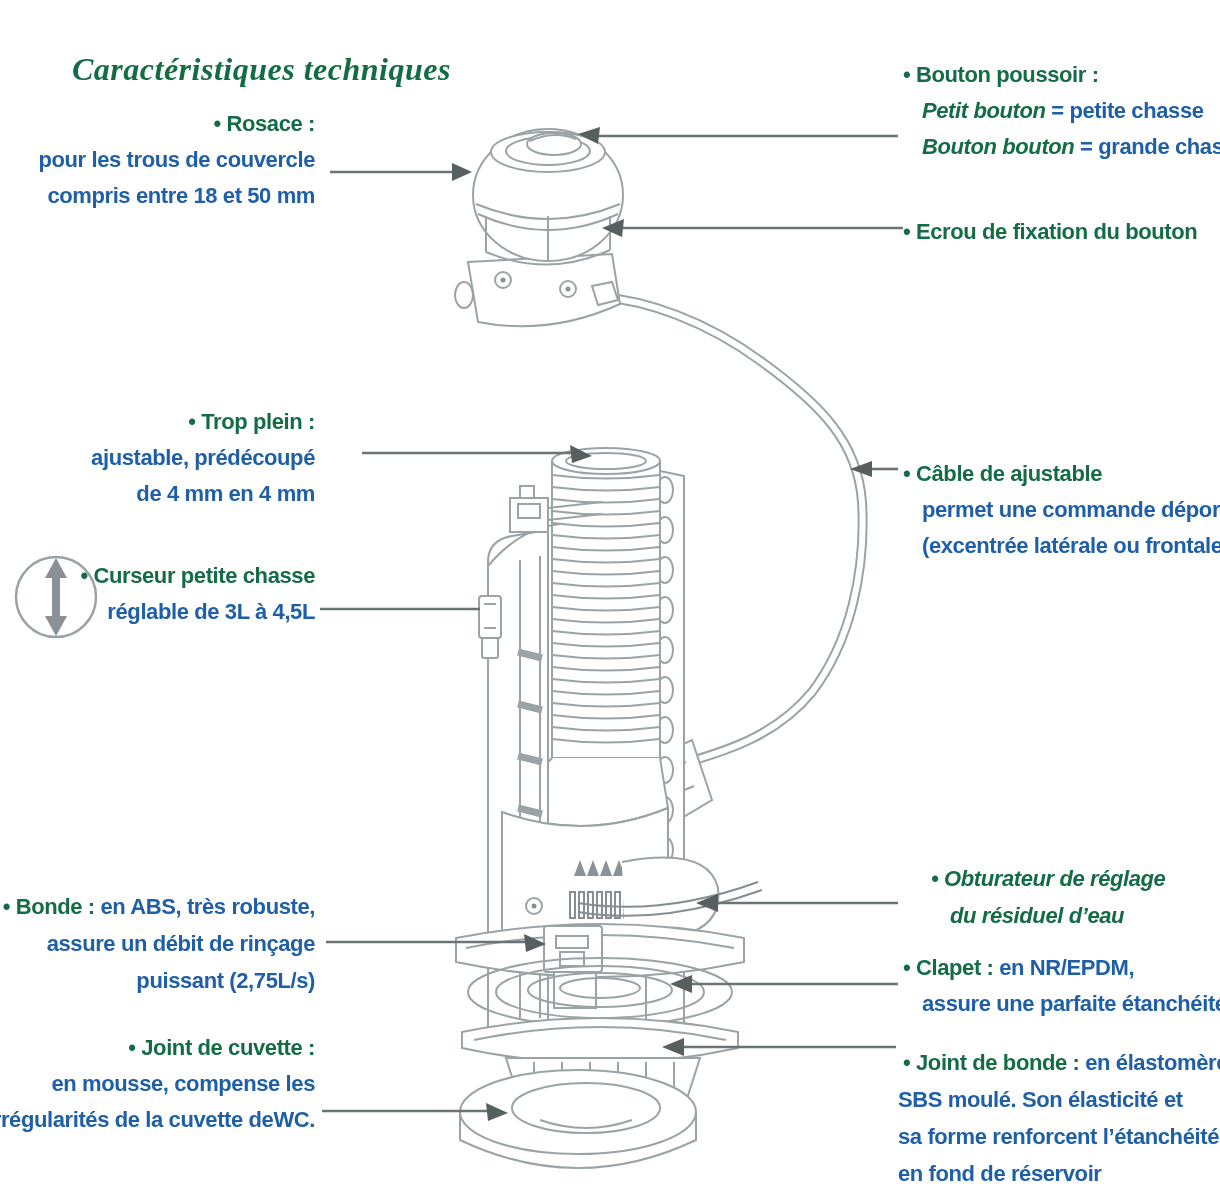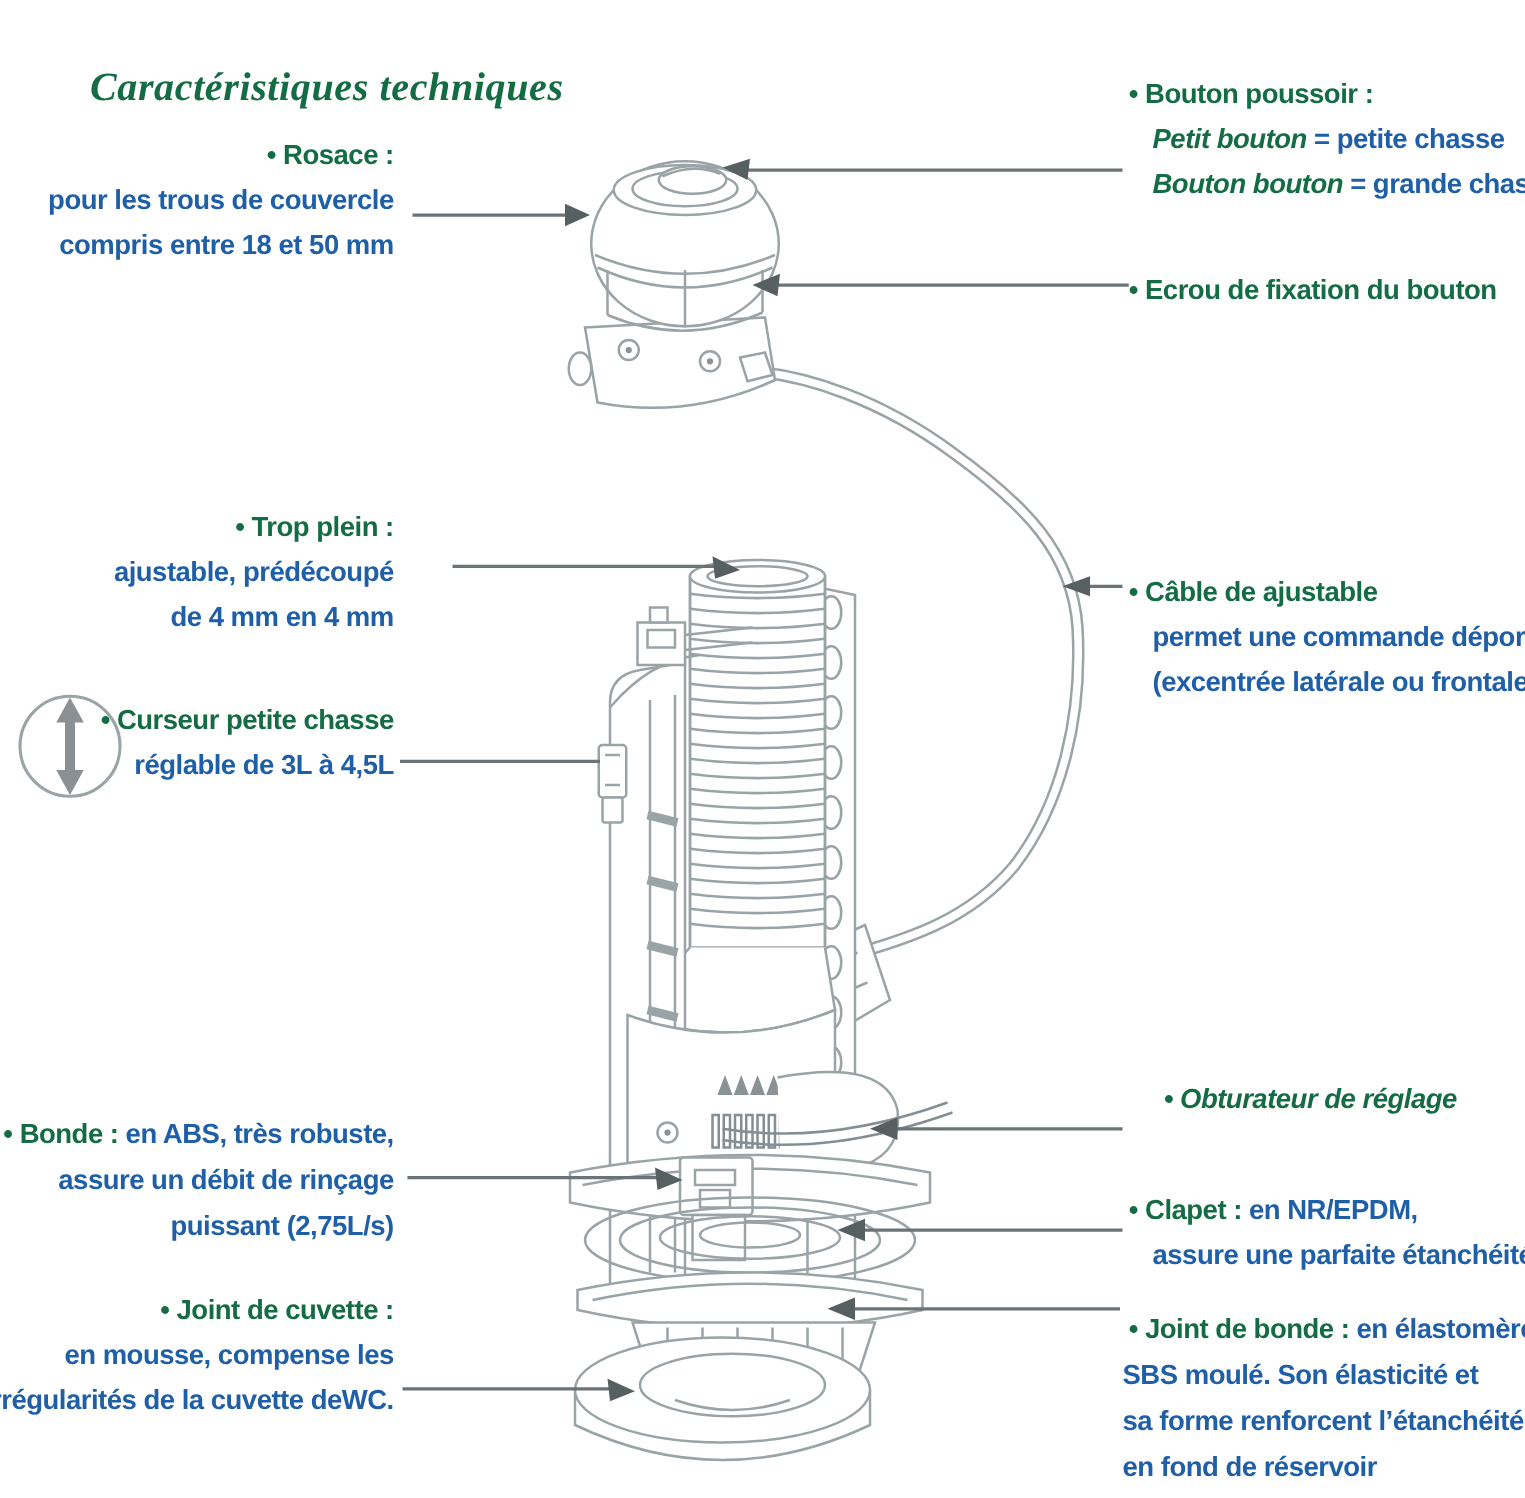--- a/index.html
+++ b/index.html
@@ -277,20 +277,21 @@
 </div>
 
 <div class="ann ann-right lh36" style="left:903px;top:456px;">
   <span class="ln"><span class="seg-g">• Câble de ajustable</span></span>
   <span class="ln ind"><span class="seg-b">permet une commande déportée</span></span>
   <span class="ln ind"><span class="seg-b">(excentrée latérale ou frontale)</span></span>
 </div>
 
 <div class="ann ann-right lh37" style="left:931px;top:860px;font-style:italic;">
   <span class="ln"><span class="seg-g">• Obturateur de réglage</span></span>
+  <span class="ln ind"><span class="seg-g">du résiduel d’eau</span></span>
 </div>
 
 <div class="ann ann-right lh36" style="left:903px;top:950px;">
   <span class="ln">
     <span class="seg-g">• Clapet :</span><span class="seg-b"> en NR/EPDM,</span>
   </span>
   <span class="ln ind"><span class="seg-b">assure une parfaite étanchéité.</span></span>
 </div>
 
 <div class="ann ann-right lh37" style="left:898px;top:1044px;">

